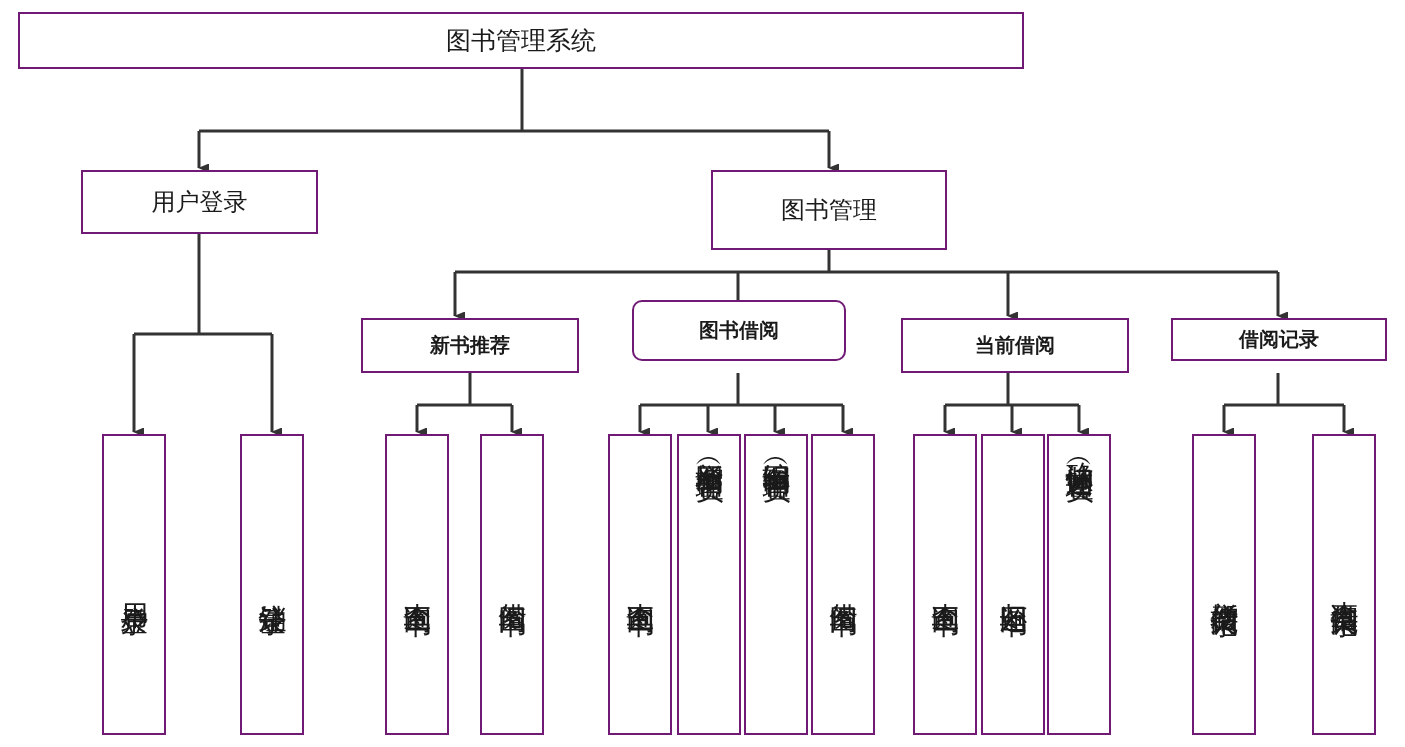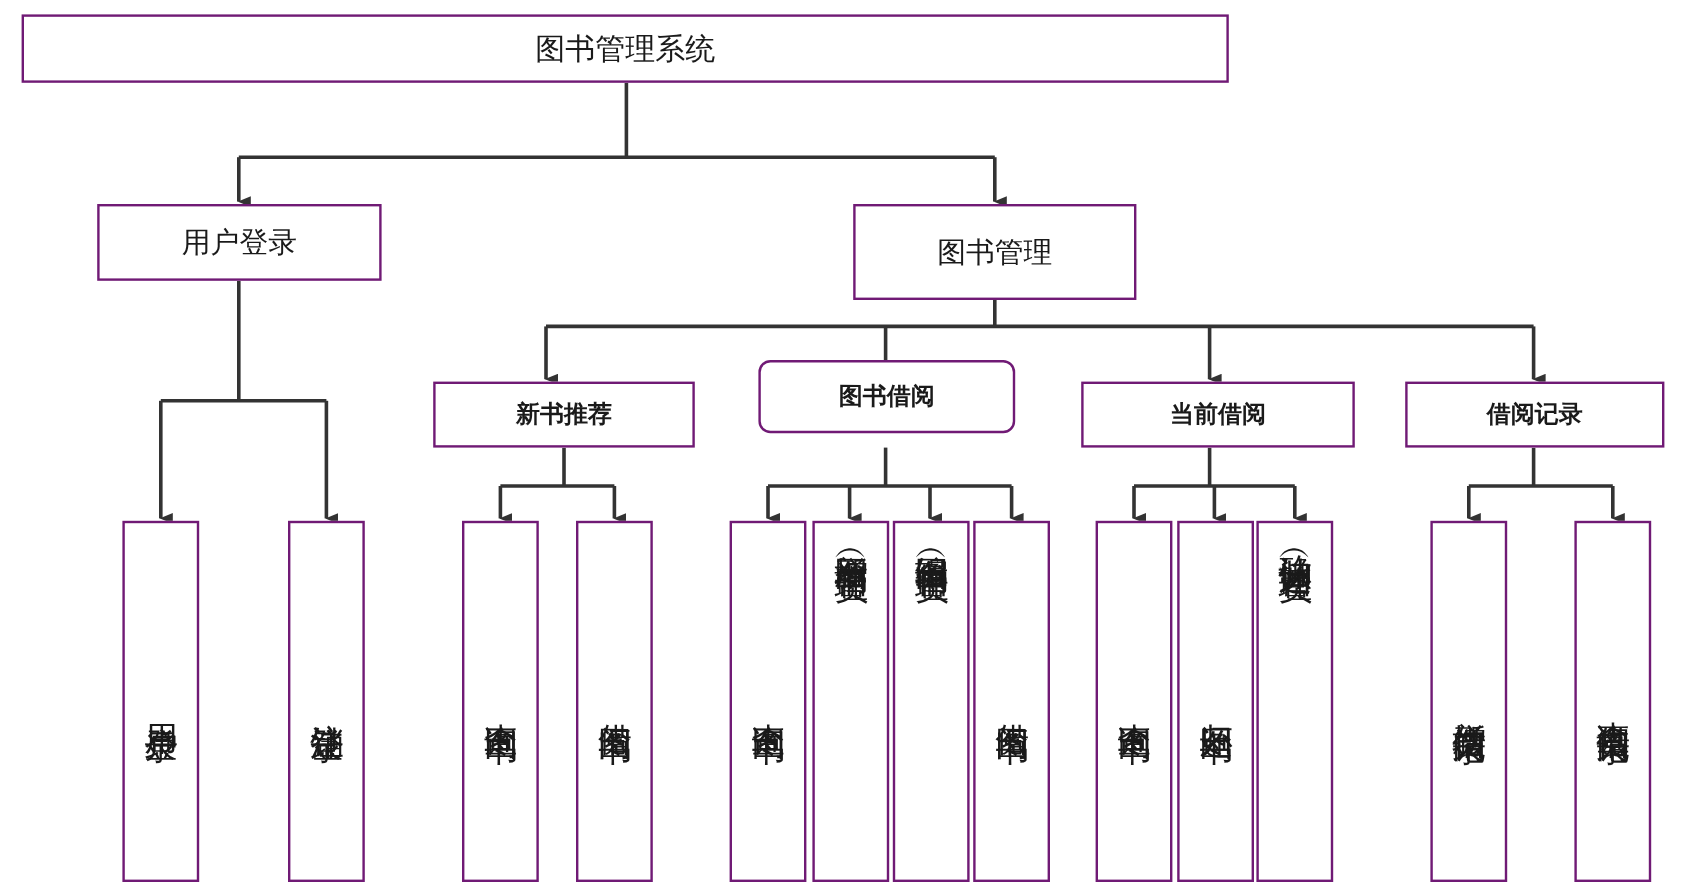--- a/index.html
+++ b/index.html
@@ -137,21 +137,21 @@
 
   <div class="node-box level-2" style="left: 361px; top: 318px; width: 218px; height: 55px;">
     <span class="node-label">新书推荐</span>
   </div>
   <div class="node-box level-2" style="left: 632px; top: 300px; width: 214px; height: 61px; border-radius: 10px;">
     <span class="node-label">图书借阅</span>
   </div>
   <div class="node-box level-2" style="left: 901px; top: 318px; width: 228px; height: 55px;">
     <span class="node-label">当前借阅</span>
   </div>
-  <div class="node-box level-2" style="left: 1171px; top: 318px; width: 216px; height: 55px;">
+  <div class="node-box level-2" style="left: 1171px; top: 318px; width: 216px; height: 43px;">
     <span class="node-label">借阅记录</span>
   </div>
 
   <div class="node-box leaf-box center-text" style="left: 102px; top: 434px; width: 64px; height: 301px;">
     <span class="node-label">用户登录</span>
   </div>
   <div class="node-box leaf-box center-text" style="left: 240px; top: 434px; width: 64px; height: 301px;">
     <span class="node-label">注销登录</span>
   </div>
   <div class="node-box leaf-box center-text" style="left: 385px; top: 434px; width: 64px; height: 301px;">

